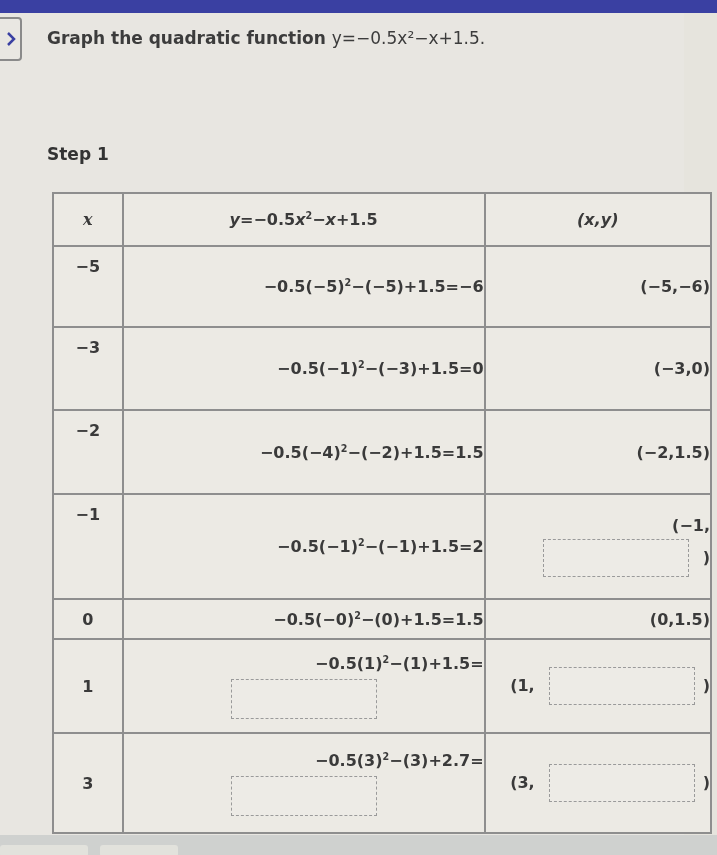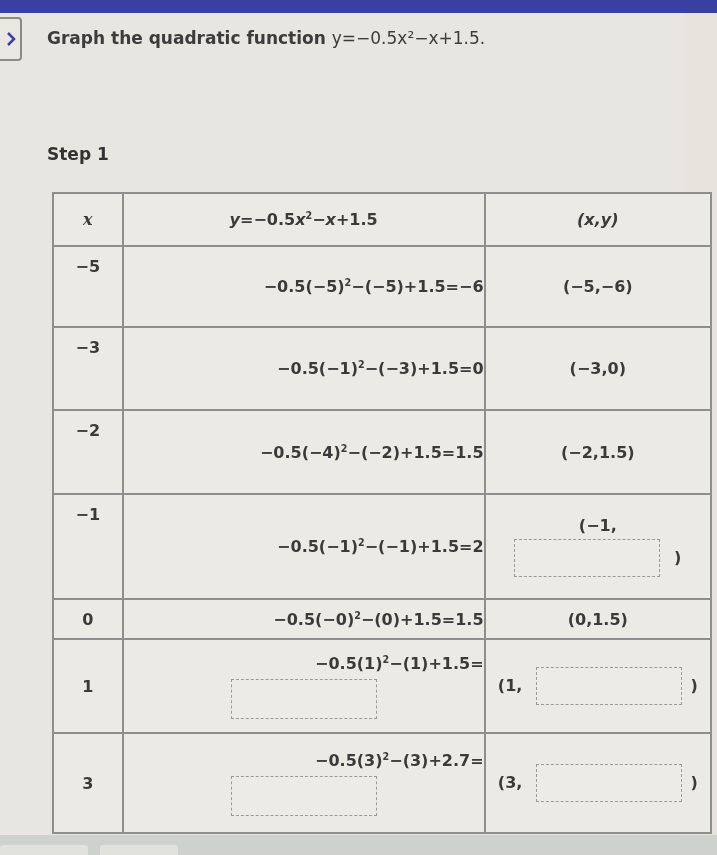--- a/index.html
+++ b/index.html
@@ -48,21 +48,21 @@
       position: relative;
     }
     col.cx { width: 70px; }
     col.cy { width: 363px; }
     col.cp { width: 227px; }
     .hdr th { height: 53px; text-align: center; vertical-align: middle; }
     .hdr th.xh { font-weight: 700; font-style: italic; font-family: "DejaVu Serif", serif; }
     td.xcell { vertical-align: top; text-align: center; padding-top: 10px; font-size: 16px; }
     td.xcell.mid { vertical-align: middle; padding-top: 0; }
     td.eq { text-align: right; vertical-align: middle; }
-    td.pt { text-align: center; vertical-align: middle; }
+    td.pt { text-align: right; vertical-align: middle; }
     .blank {
       display: inline-block; border: 1.5px dashed #9a9a9a; background: #edebe6;
       vertical-align: middle;
     }
     .blank.wide { width: 146px; height: 38px; }
     .blank.eqb { width: 146px; height: 40px; display: block; margin: 6px auto 0; }
     .bottom-strip {
       position: absolute; left: 0; top: 835px; width: 717px; height: 20px;
       background: #cfd1cf;
     }

